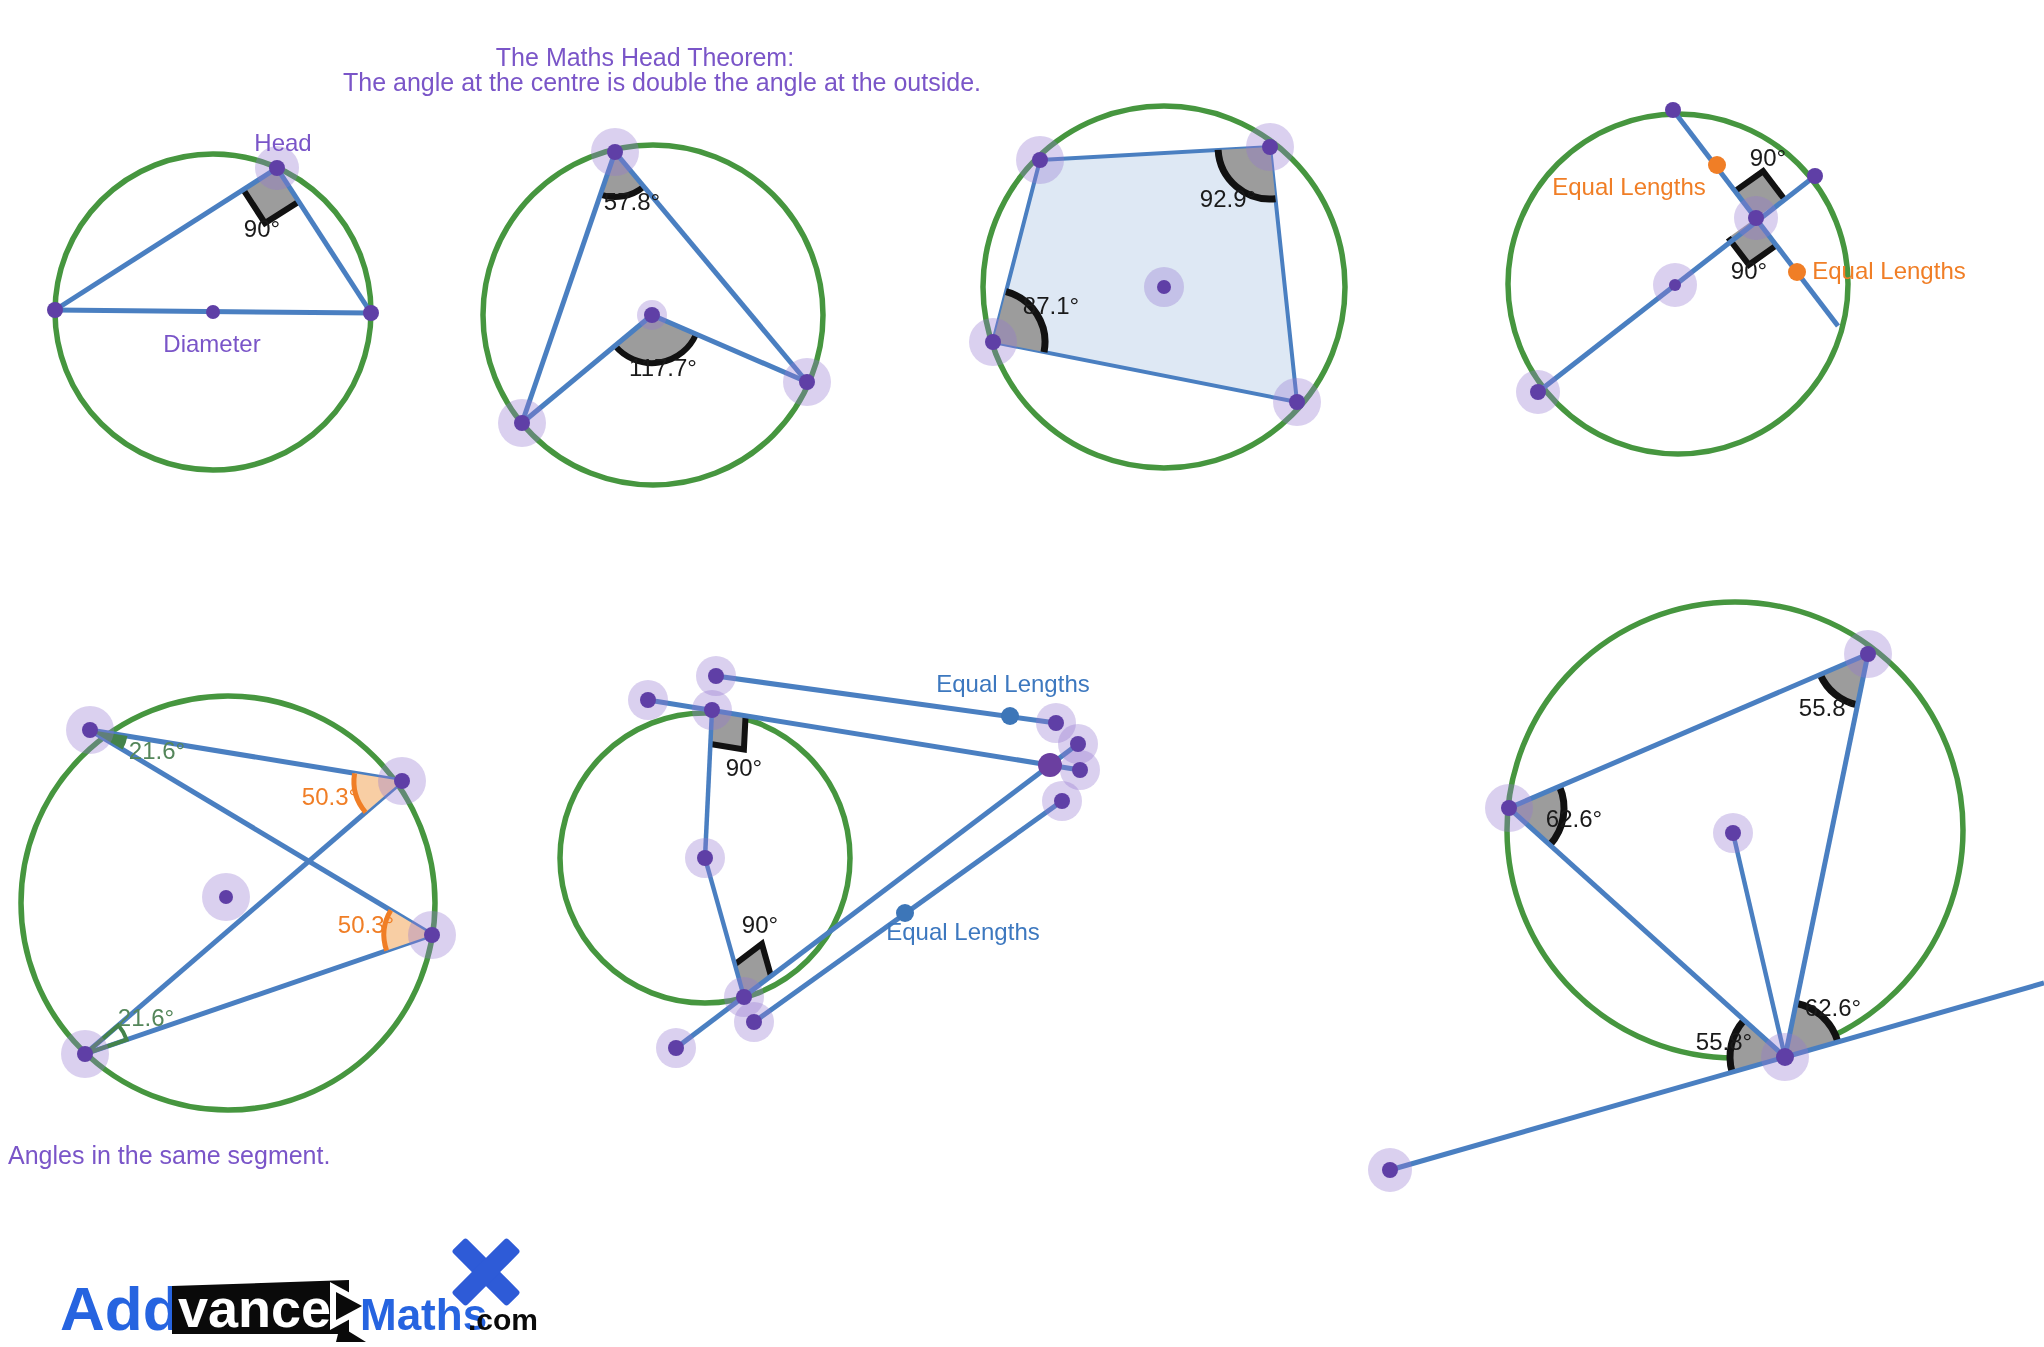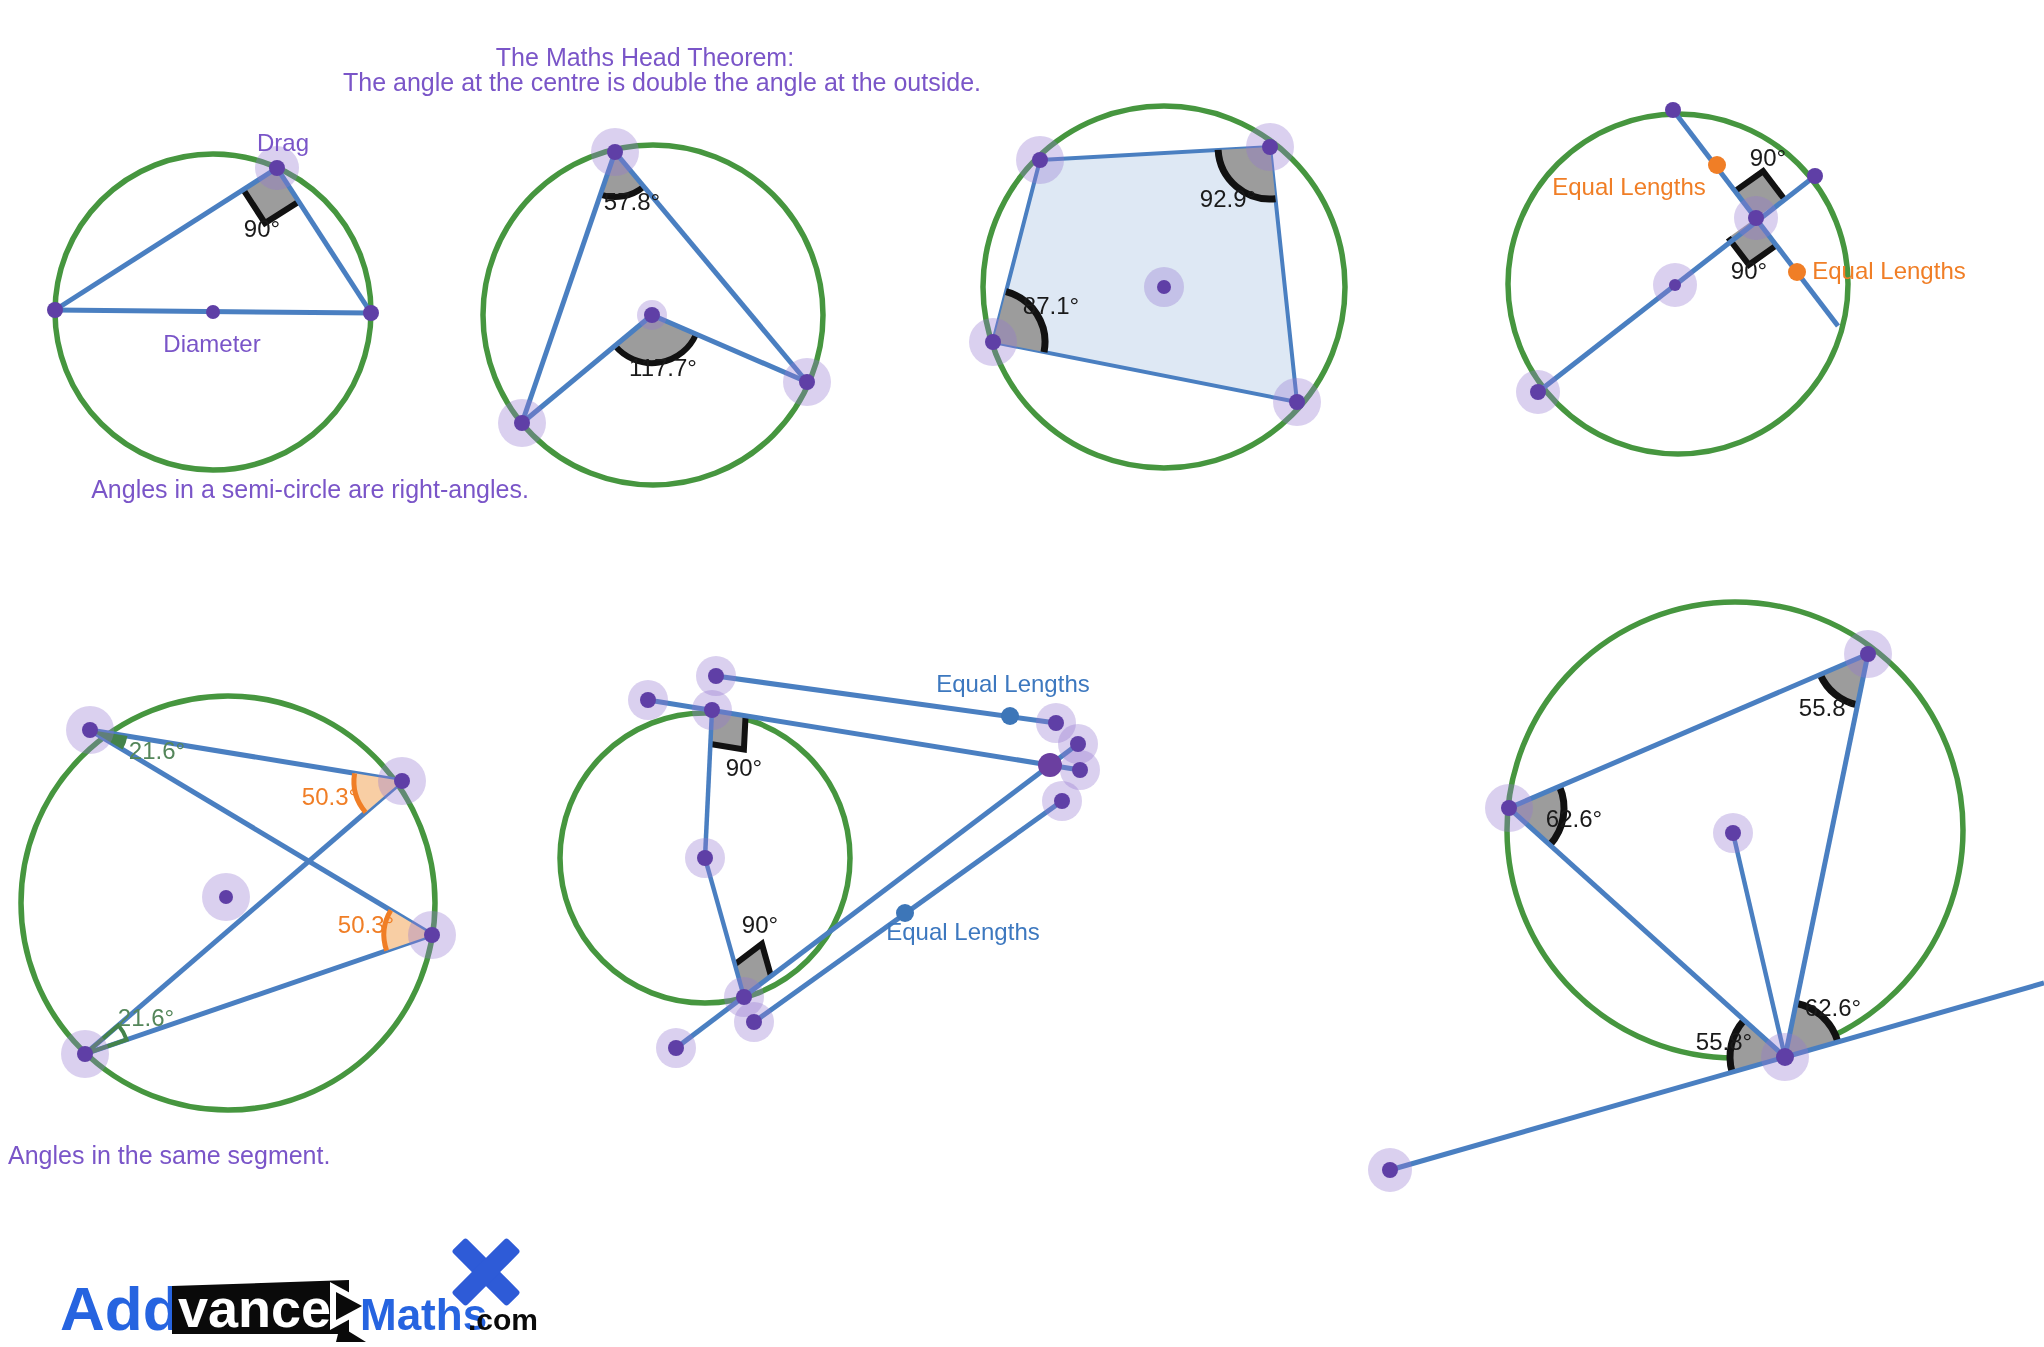--- a/index.html
+++ b/index.html
@@ -195,24 +195,23 @@
     <text x="360" y="1330" font-family="Liberation Sans, sans-serif" font-size="44" font-weight="bold" fill="#2664E0">Maths</text>
     <text x="468" y="1330" font-family="Liberation Sans, sans-serif" font-size="30" font-weight="bold" fill="#0a0a0a">.com</text>
     <rect x="447" y="1262" width="78" height="20" rx="3" fill="#2E5BD7" transform="rotate(45 486 1272)"></rect>
     <rect x="447" y="1262" width="78" height="20" rx="3" fill="#2E5BD7" transform="rotate(-45 486 1272)"></rect>
   </g>
 </svg>
 
   <div class="lbl purple big" style="left:645px;top:57px;">The Maths Head Theorem:</div>
   <div class="lbl purple big" style="left:645px;top:82px;margin-left:17px;">The angle at the centre is double the angle at the outside.</div>
 
-  <div class="lbl purple" style="left:283px;top:143px;">Drag</div>
+  <div class="lbl purple" style="left:283px;top:143px;">Head</div>
   <div class="lbl black" style="left:262px;top:229px;">90°</div>
   <div class="lbl purple" style="left:212px;top:344px;">Diameter</div>
-  <div class="lbl purple big" style="left:310px;top:489px;">Angles in a semi-circle are right-angles.</div>
 
   <div class="lbl black" style="left:632px;top:202px;">57.8°</div>
   <div class="lbl black" style="left:663px;top:368px;">117.7°</div>
 
   <div class="lbl black" style="left:1228px;top:199px;">92.9°</div>
   <div class="lbl black" style="left:1051px;top:306px;">87.1°</div>
 
   <div class="lbl black" style="left:1768px;top:158px;">90°</div>
   <div class="lbl black" style="left:1749px;top:271px;">90°</div>
   <div class="lbl orange" style="left:1629px;top:187px;">Equal Lengths</div>

